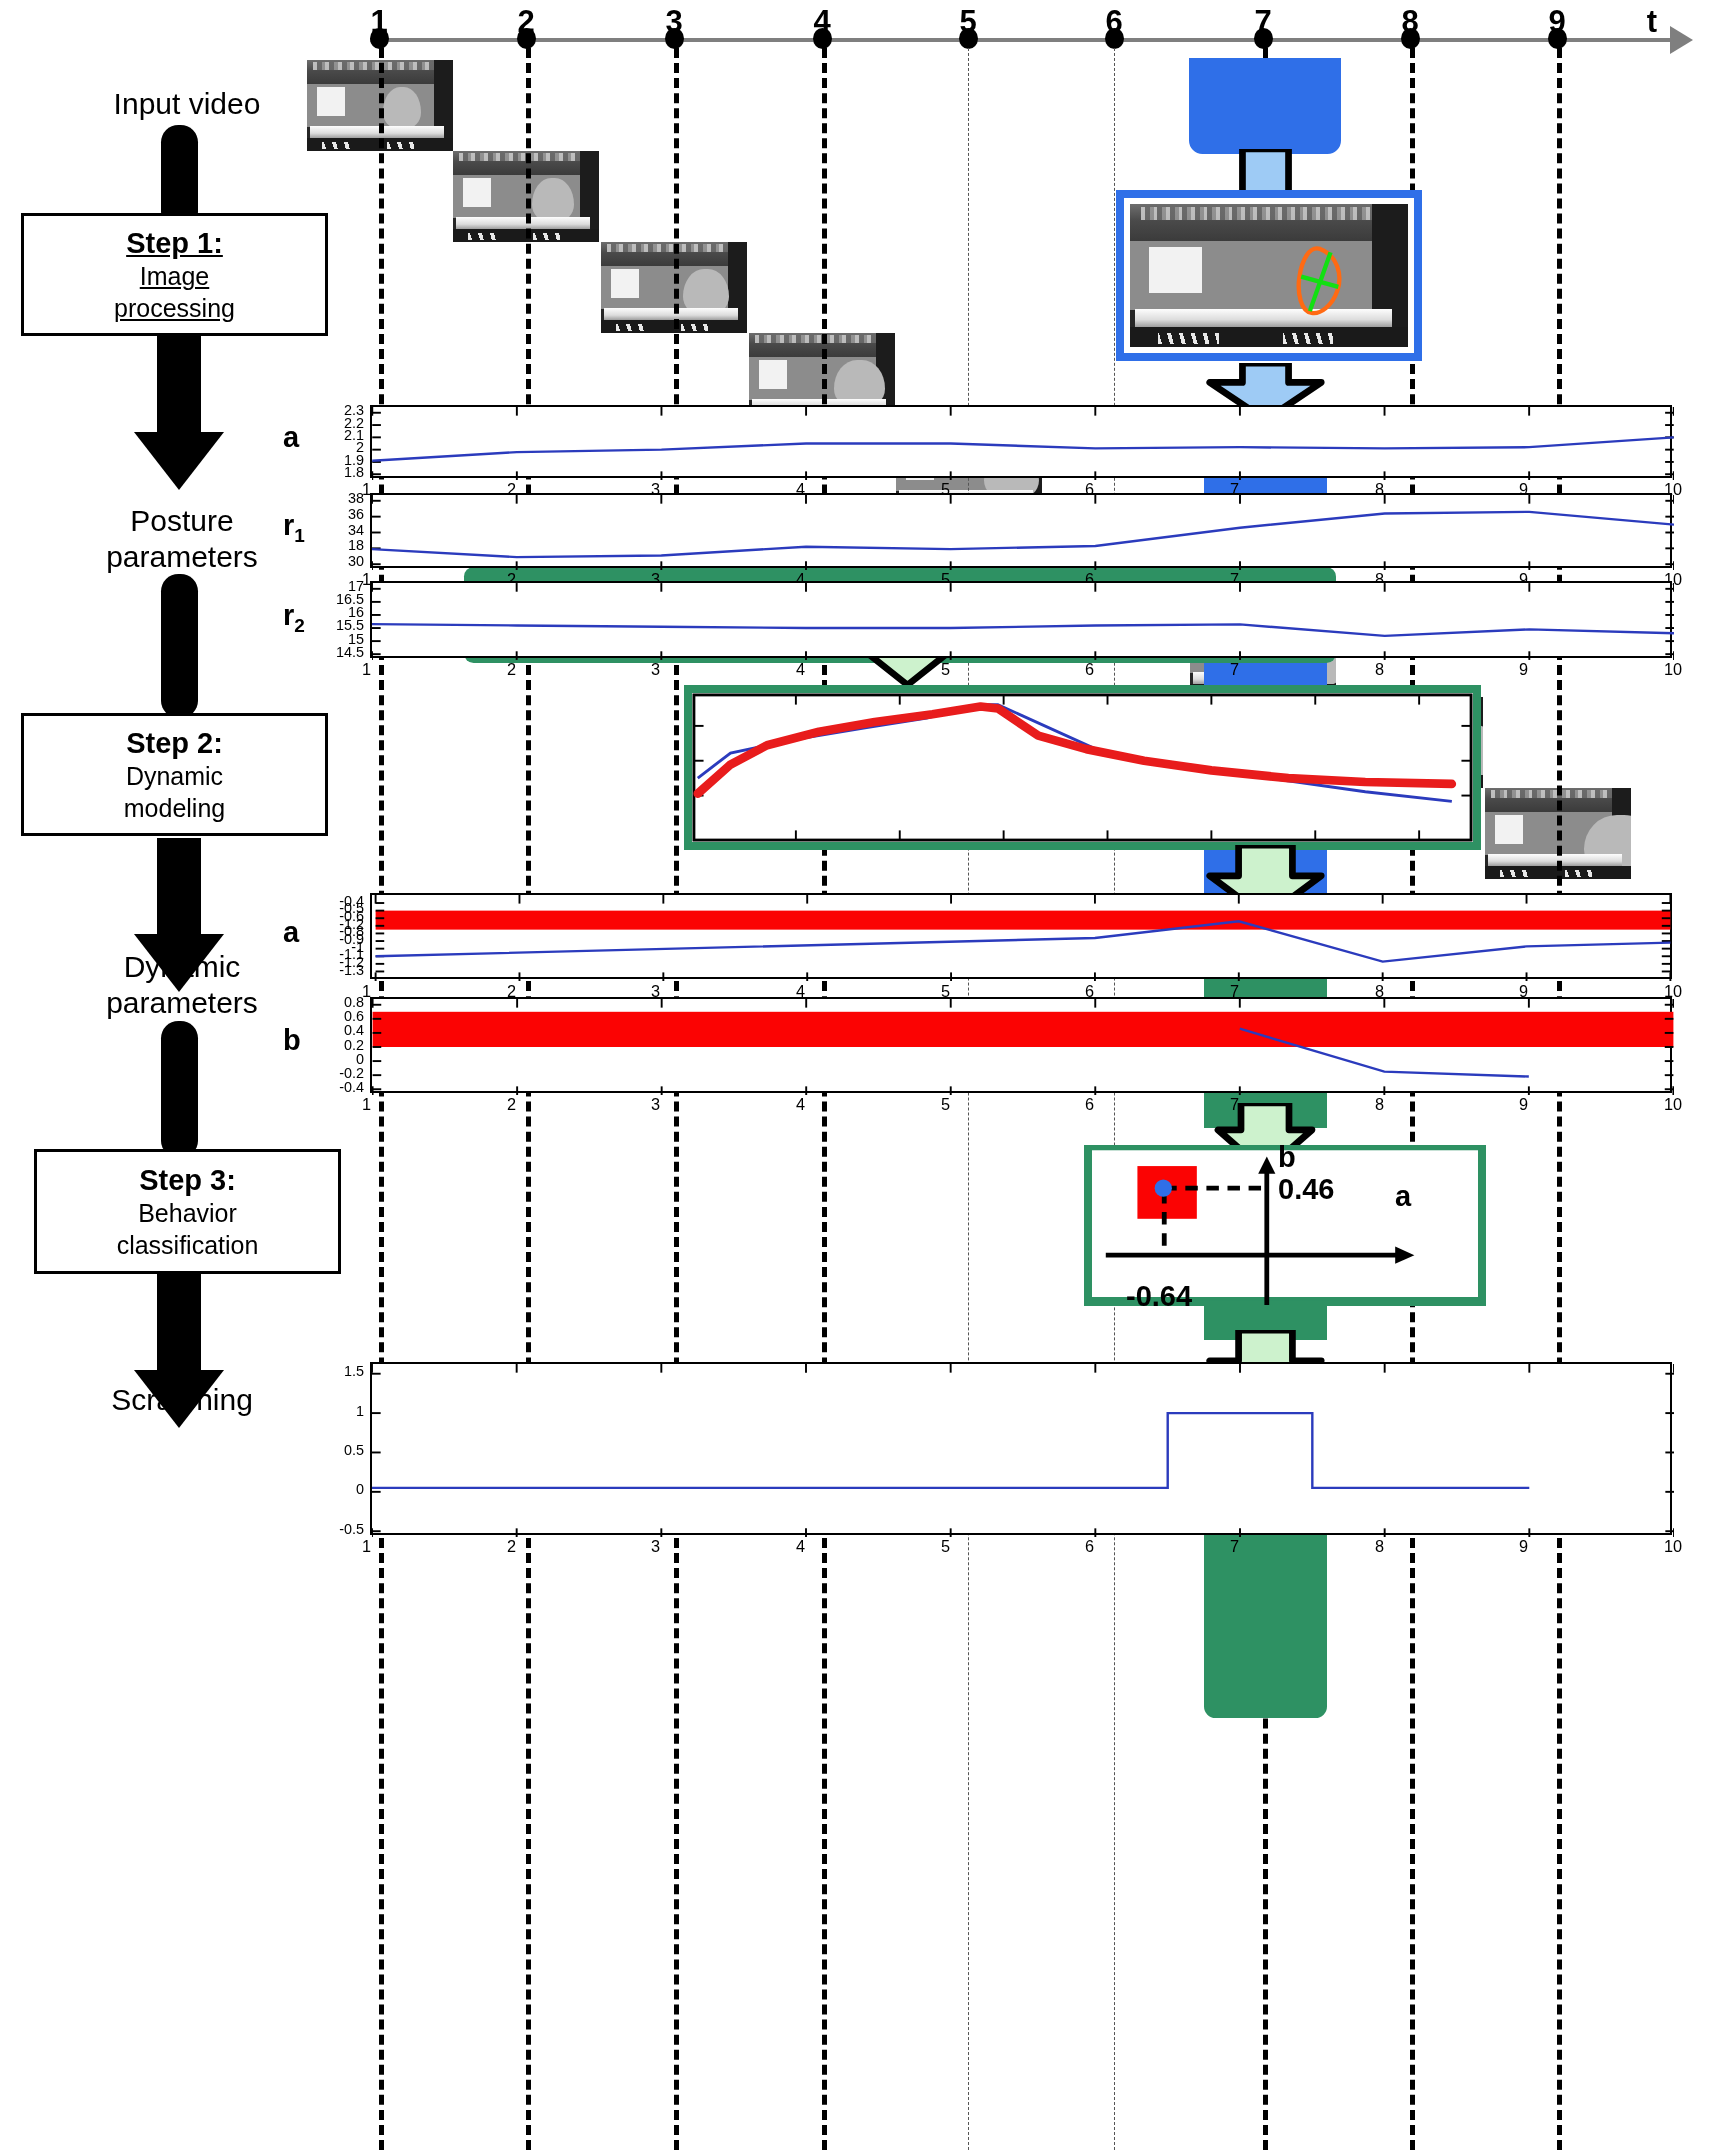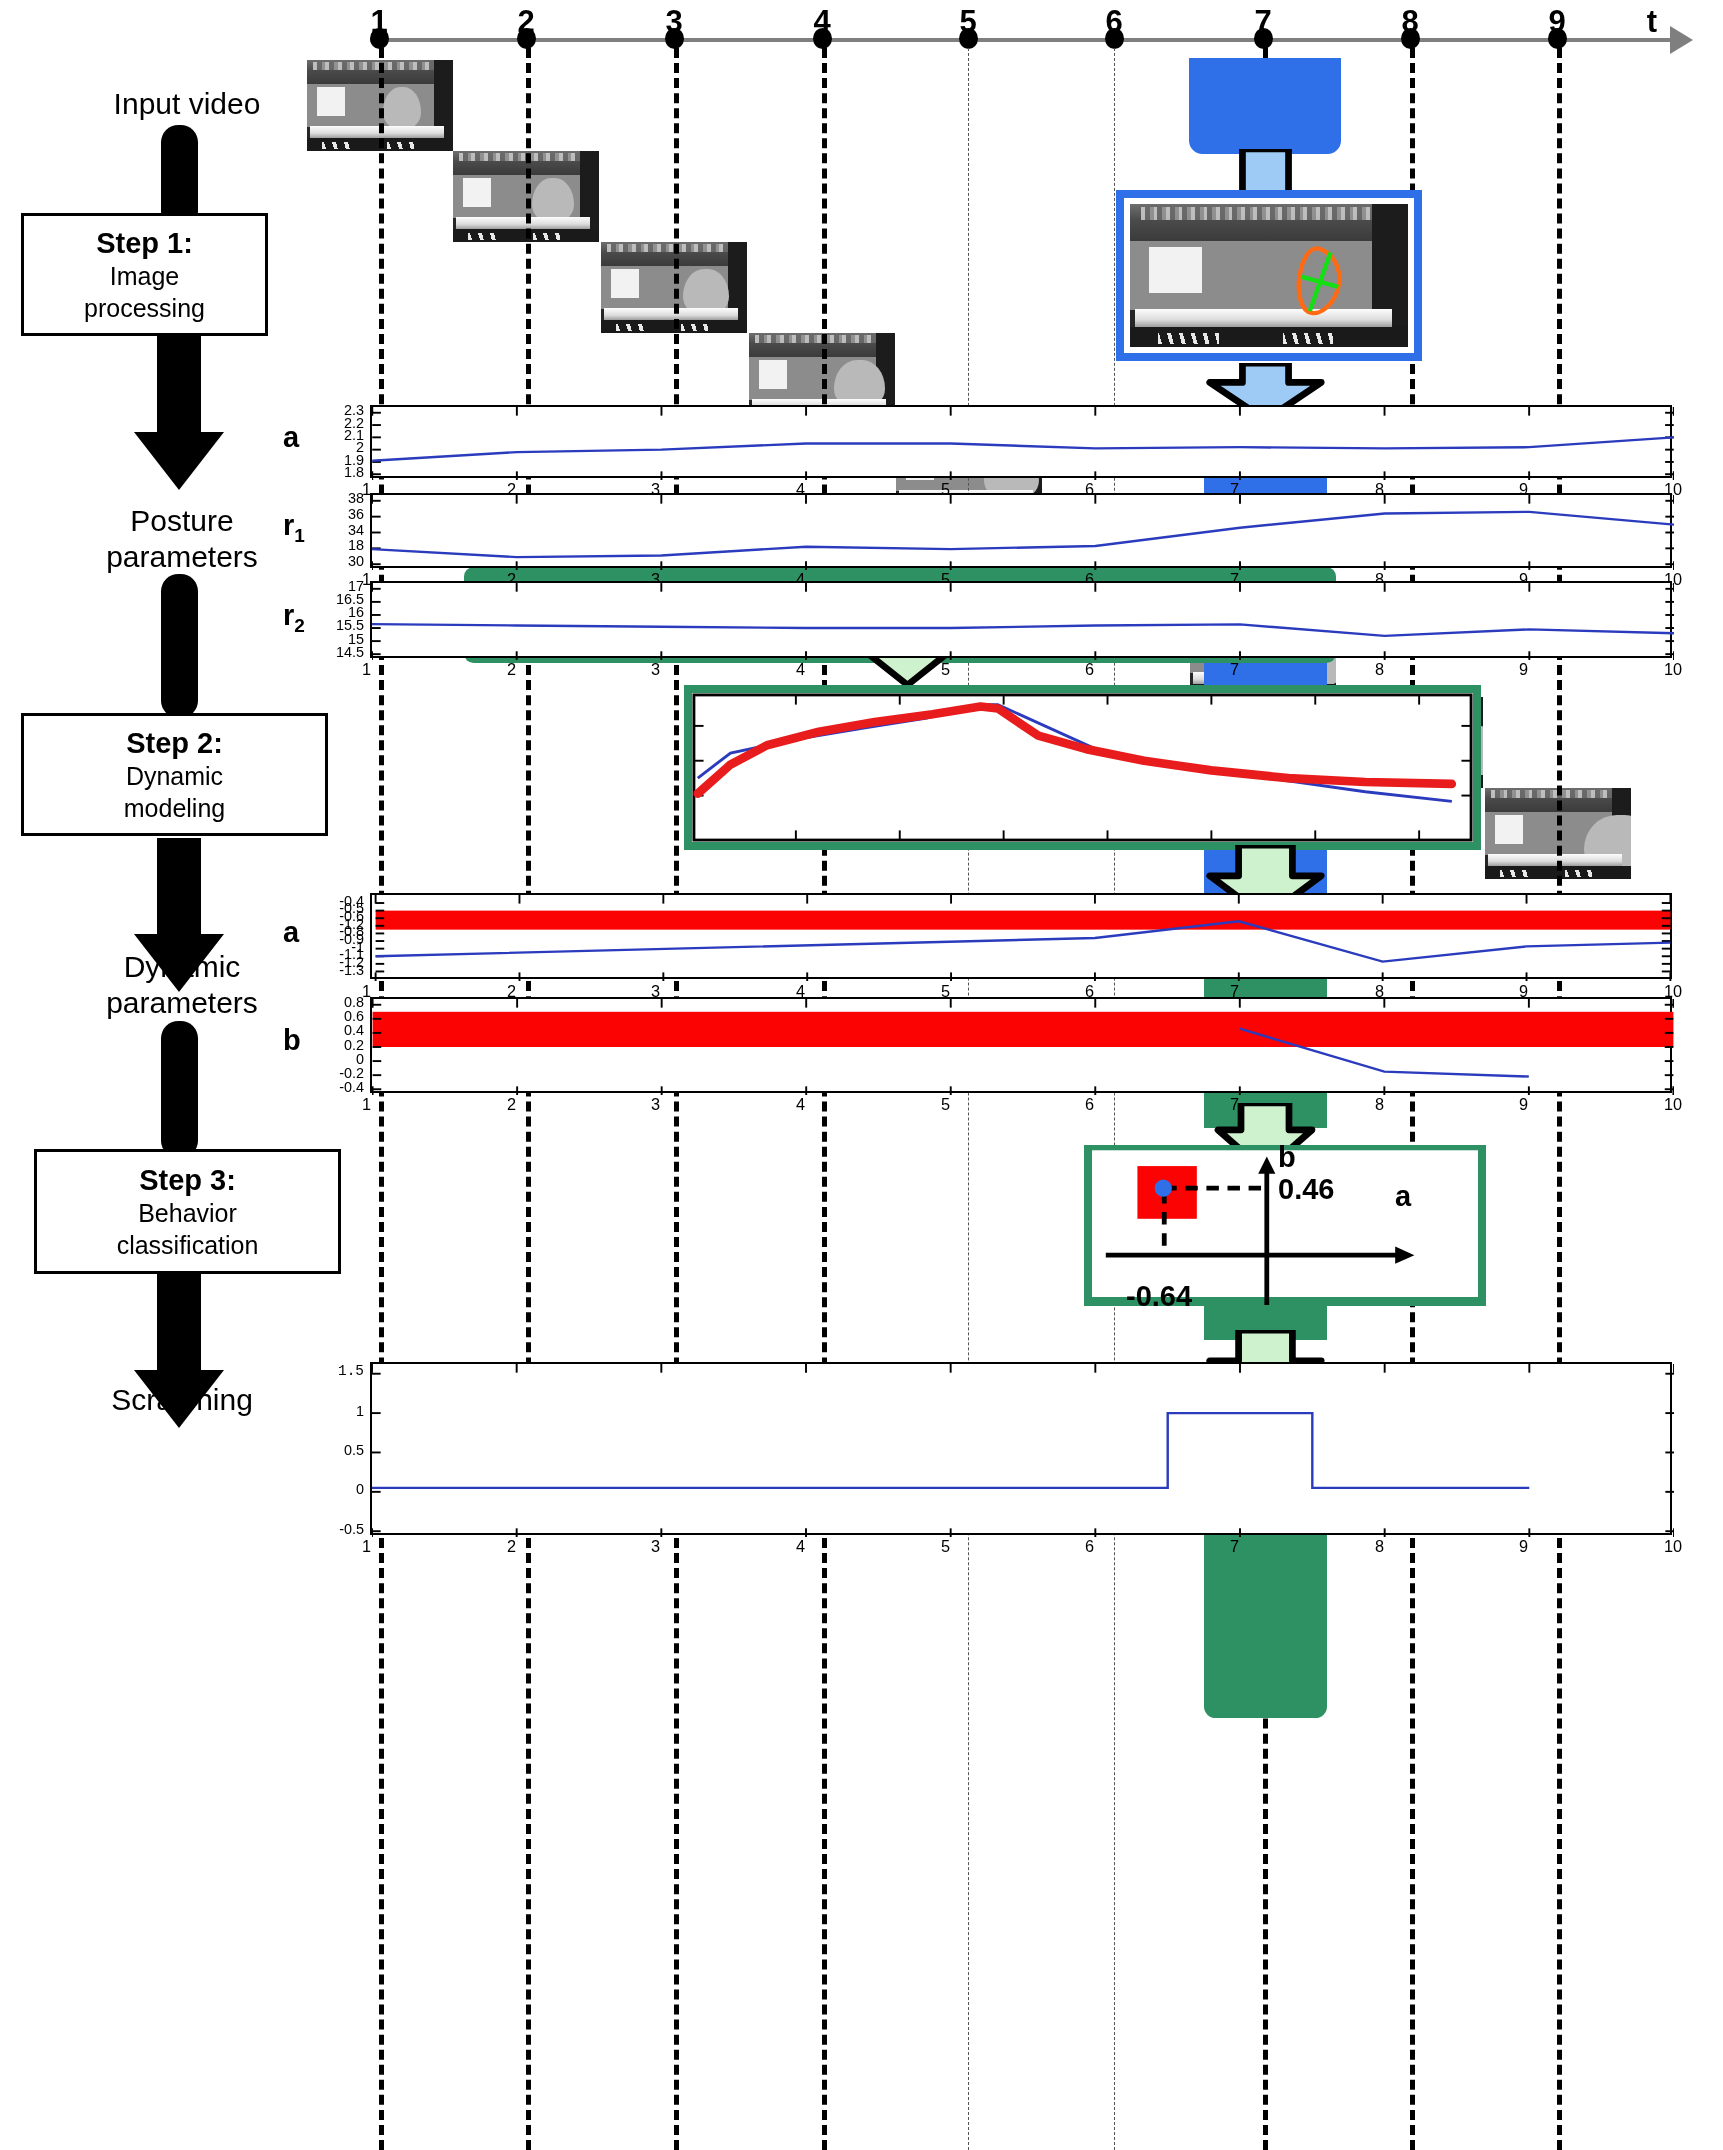--- a/index.html
+++ b/index.html
@@ -70,21 +70,21 @@
 </style>
 </head>
 <body>
 
 <div class="abs flow-label ctr" style="left:67px;top:85px;width:240px;height:38px;">
   <span>Input video</span>
 </div>
 
 <div class="abs bar" style="left:161px;top:125px;width:37px;height:104px;"></div>
 
-<div class="step-box abs" style="left:21px;top:213px;width:247px;height:123px;">
+<div class="step-box abs" style="left:21px;top:213px;width:307px;height:123px;text-decoration:underline;">
   <div class="step-title">Step 1:</div>
   <div class="step-sub">Image</div>
   <div class="step-sub">processing</div>
 </div>
 
 <div class="abs" style="left:134px;top:336px;width:90px;height:154px;">
   <div class="arrow-shaft abs" style="left:23px;top:0;width:44px;height:96px;"></div>
   <div class="arrow-head abs" style="left:0;top:96px;"></div>
 </div>
 
@@ -725,21 +725,21 @@
           <line x1="0" y1="92.04878048780488" x2="9" y2="92.04878048780488"></line>
           <line x1="1346" y1="92.04878048780488" x2="1355" y2="92.04878048780488"></line>
           <line x1="0" y1="133.02439024390245" x2="9" y2="133.02439024390245"></line>
           <line x1="1346" y1="133.02439024390245" x2="1355" y2="133.02439024390245"></line>
           <line x1="0" y1="174" x2="9" y2="174"></line>
           <line x1="1346" y1="174" x2="1355" y2="174"></line>
         </g>
         <polyline points="0.0,128.9 752.8,128.9 828.1,128.9 828.1,51.1 978.6,51.1 978.6,128.9 1204.4,128.9" fill="none" stroke="#2b3bbd" stroke-width="2.5"></polyline>
       </svg>
     </div>
-    <div class="ylab" style="left: 320px; top: 1364px; width: 44px; font-family: Liberation Mono, monospace;">1.5</div>
+    <div class="ylab" style="left: 320px; top: 1364px; width: 44px;">1.5</div>
     <div class="ylab" style="left: 320px; top: 1404px; width: 44px;">1</div>
     <div class="ylab" style="left: 320px; top: 1443px; width: 44px;">0.5</div>
     <div class="ylab" style="left: 320px; top: 1482px; width: 44px;">0</div>
     <div class="ylab" style="left: 320px; top: 1522px; width: 44px;">-0.5</div>
     <div class="xlab" style="left: 362px; top: 1537px;">1</div>
     <div class="xlab" style="left: 507px; top: 1537px;">2</div>
     <div class="xlab" style="left: 651px; top: 1537px;">3</div>
     <div class="xlab" style="left: 796px; top: 1537px;">4</div>
     <div class="xlab" style="left: 941px; top: 1537px;">5</div>
     <div class="xlab" style="left: 1085px; top: 1537px;">6</div>

